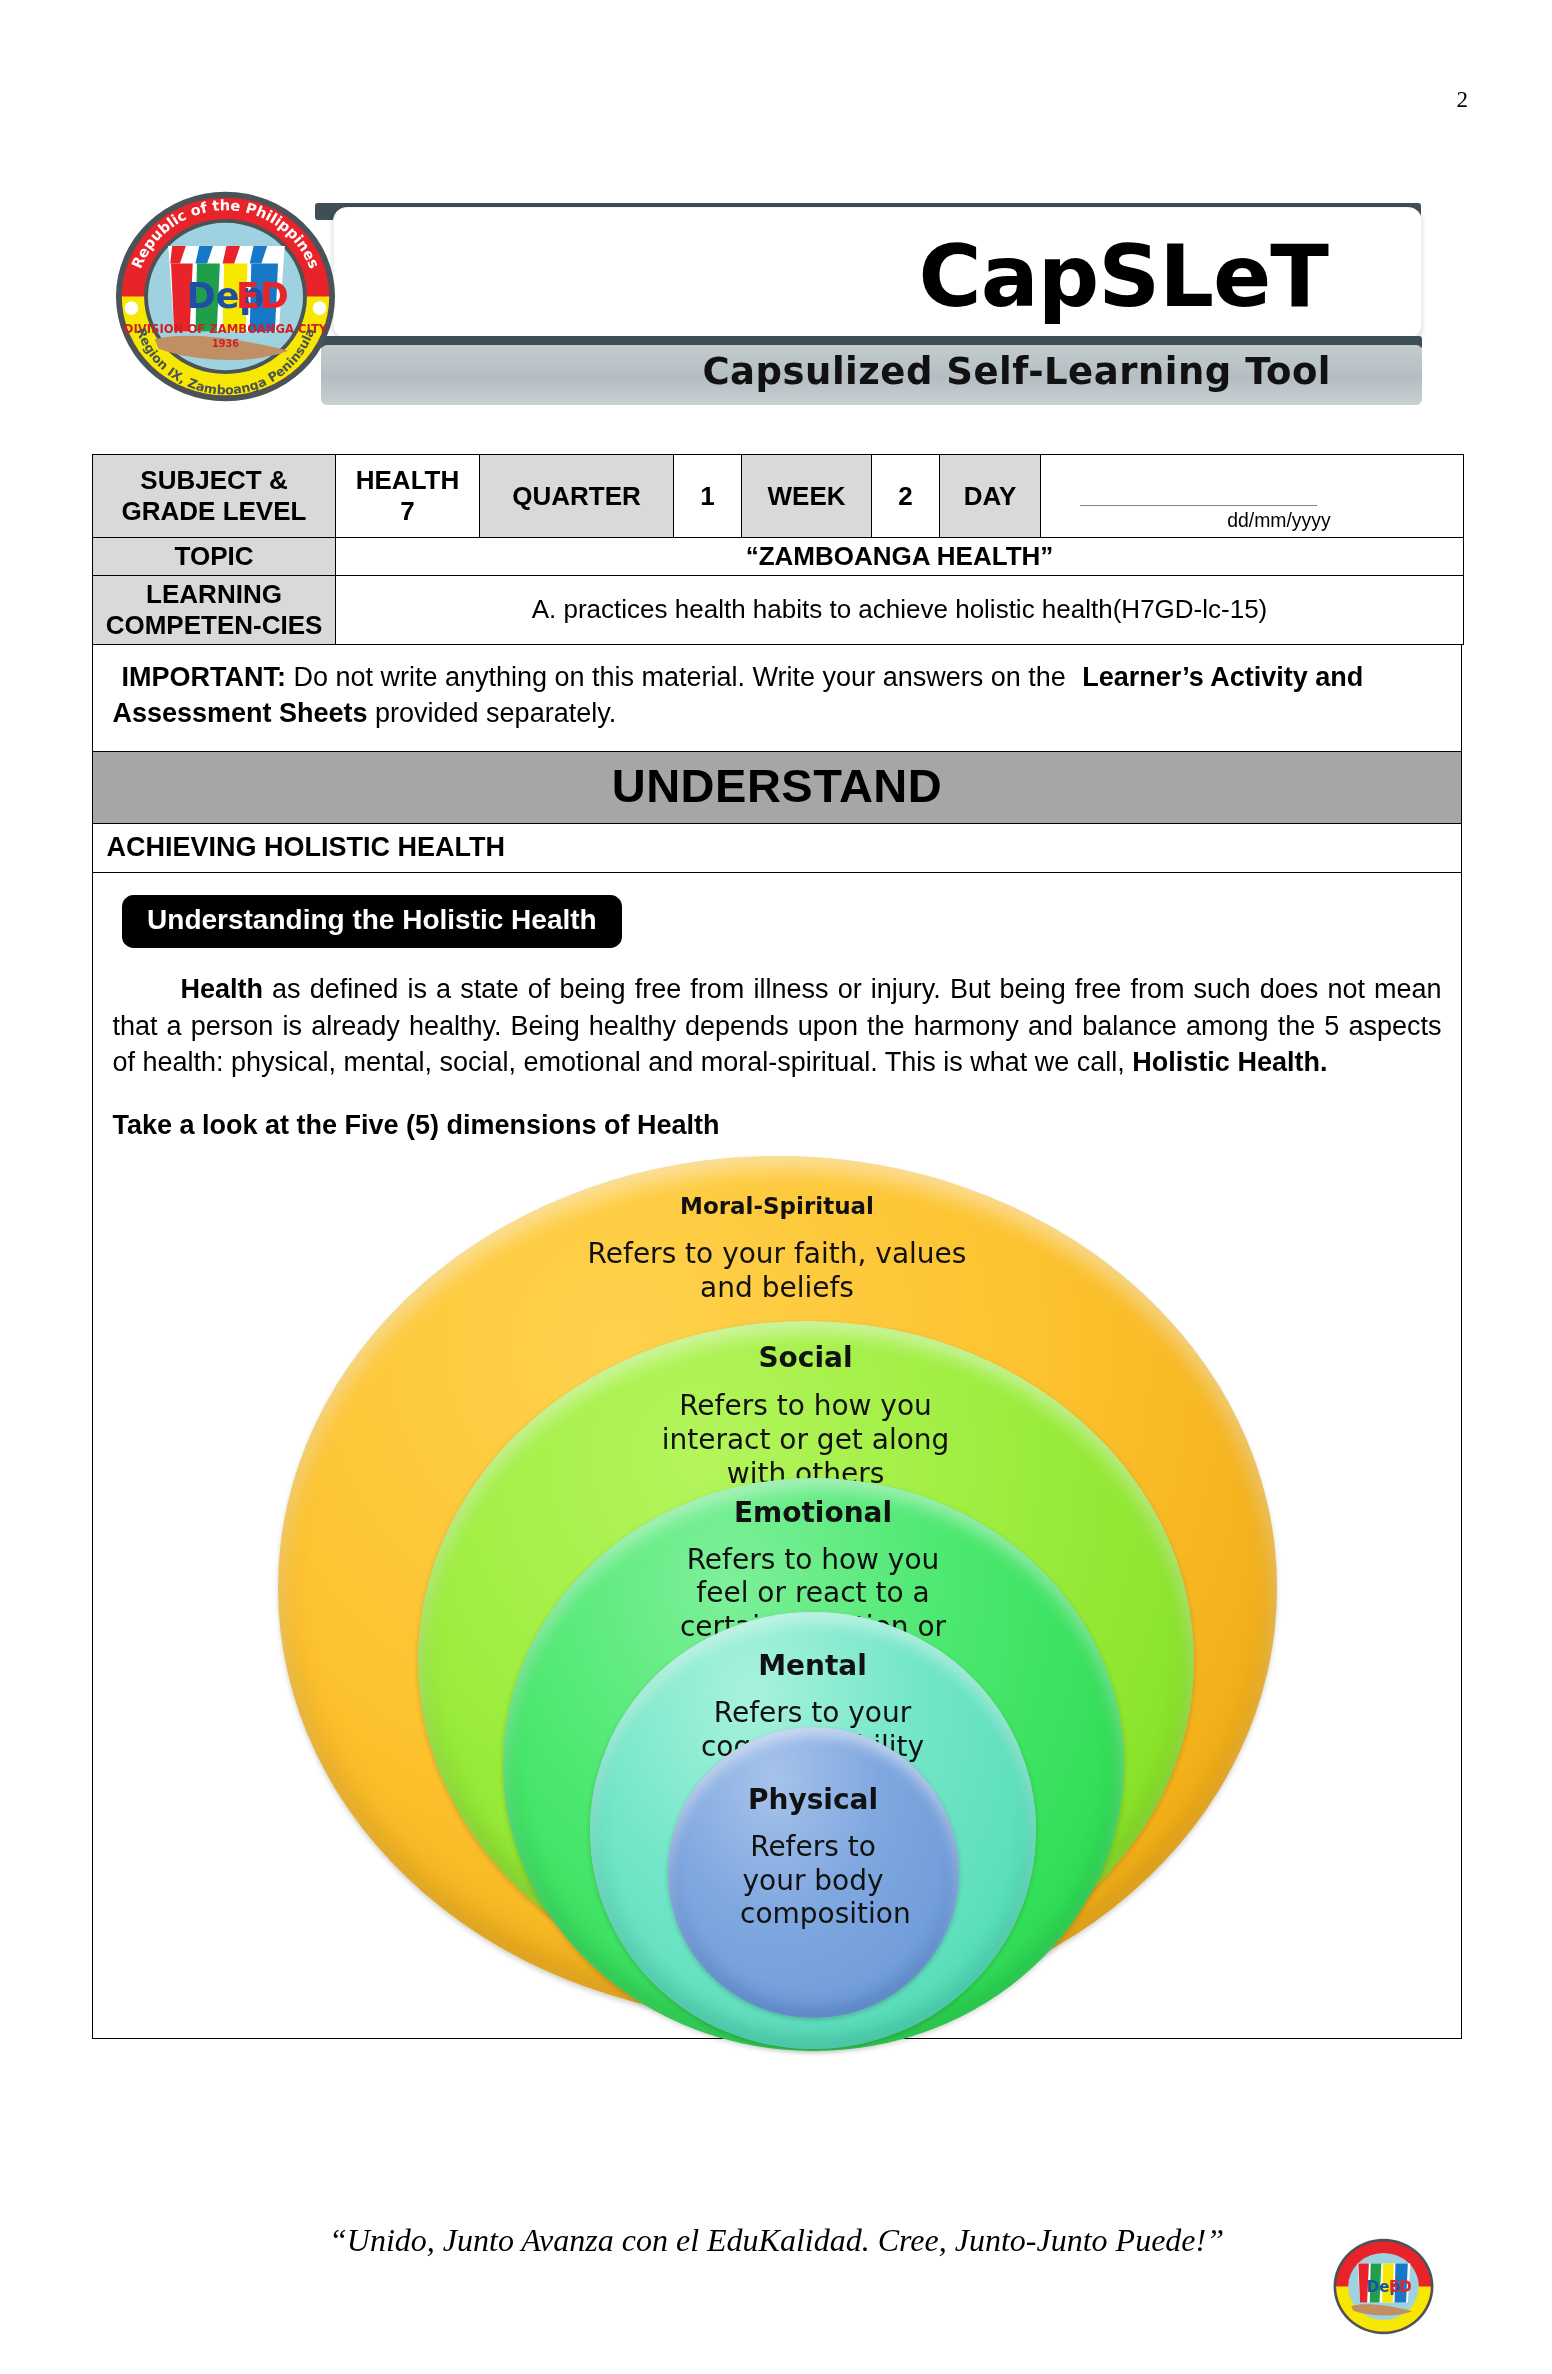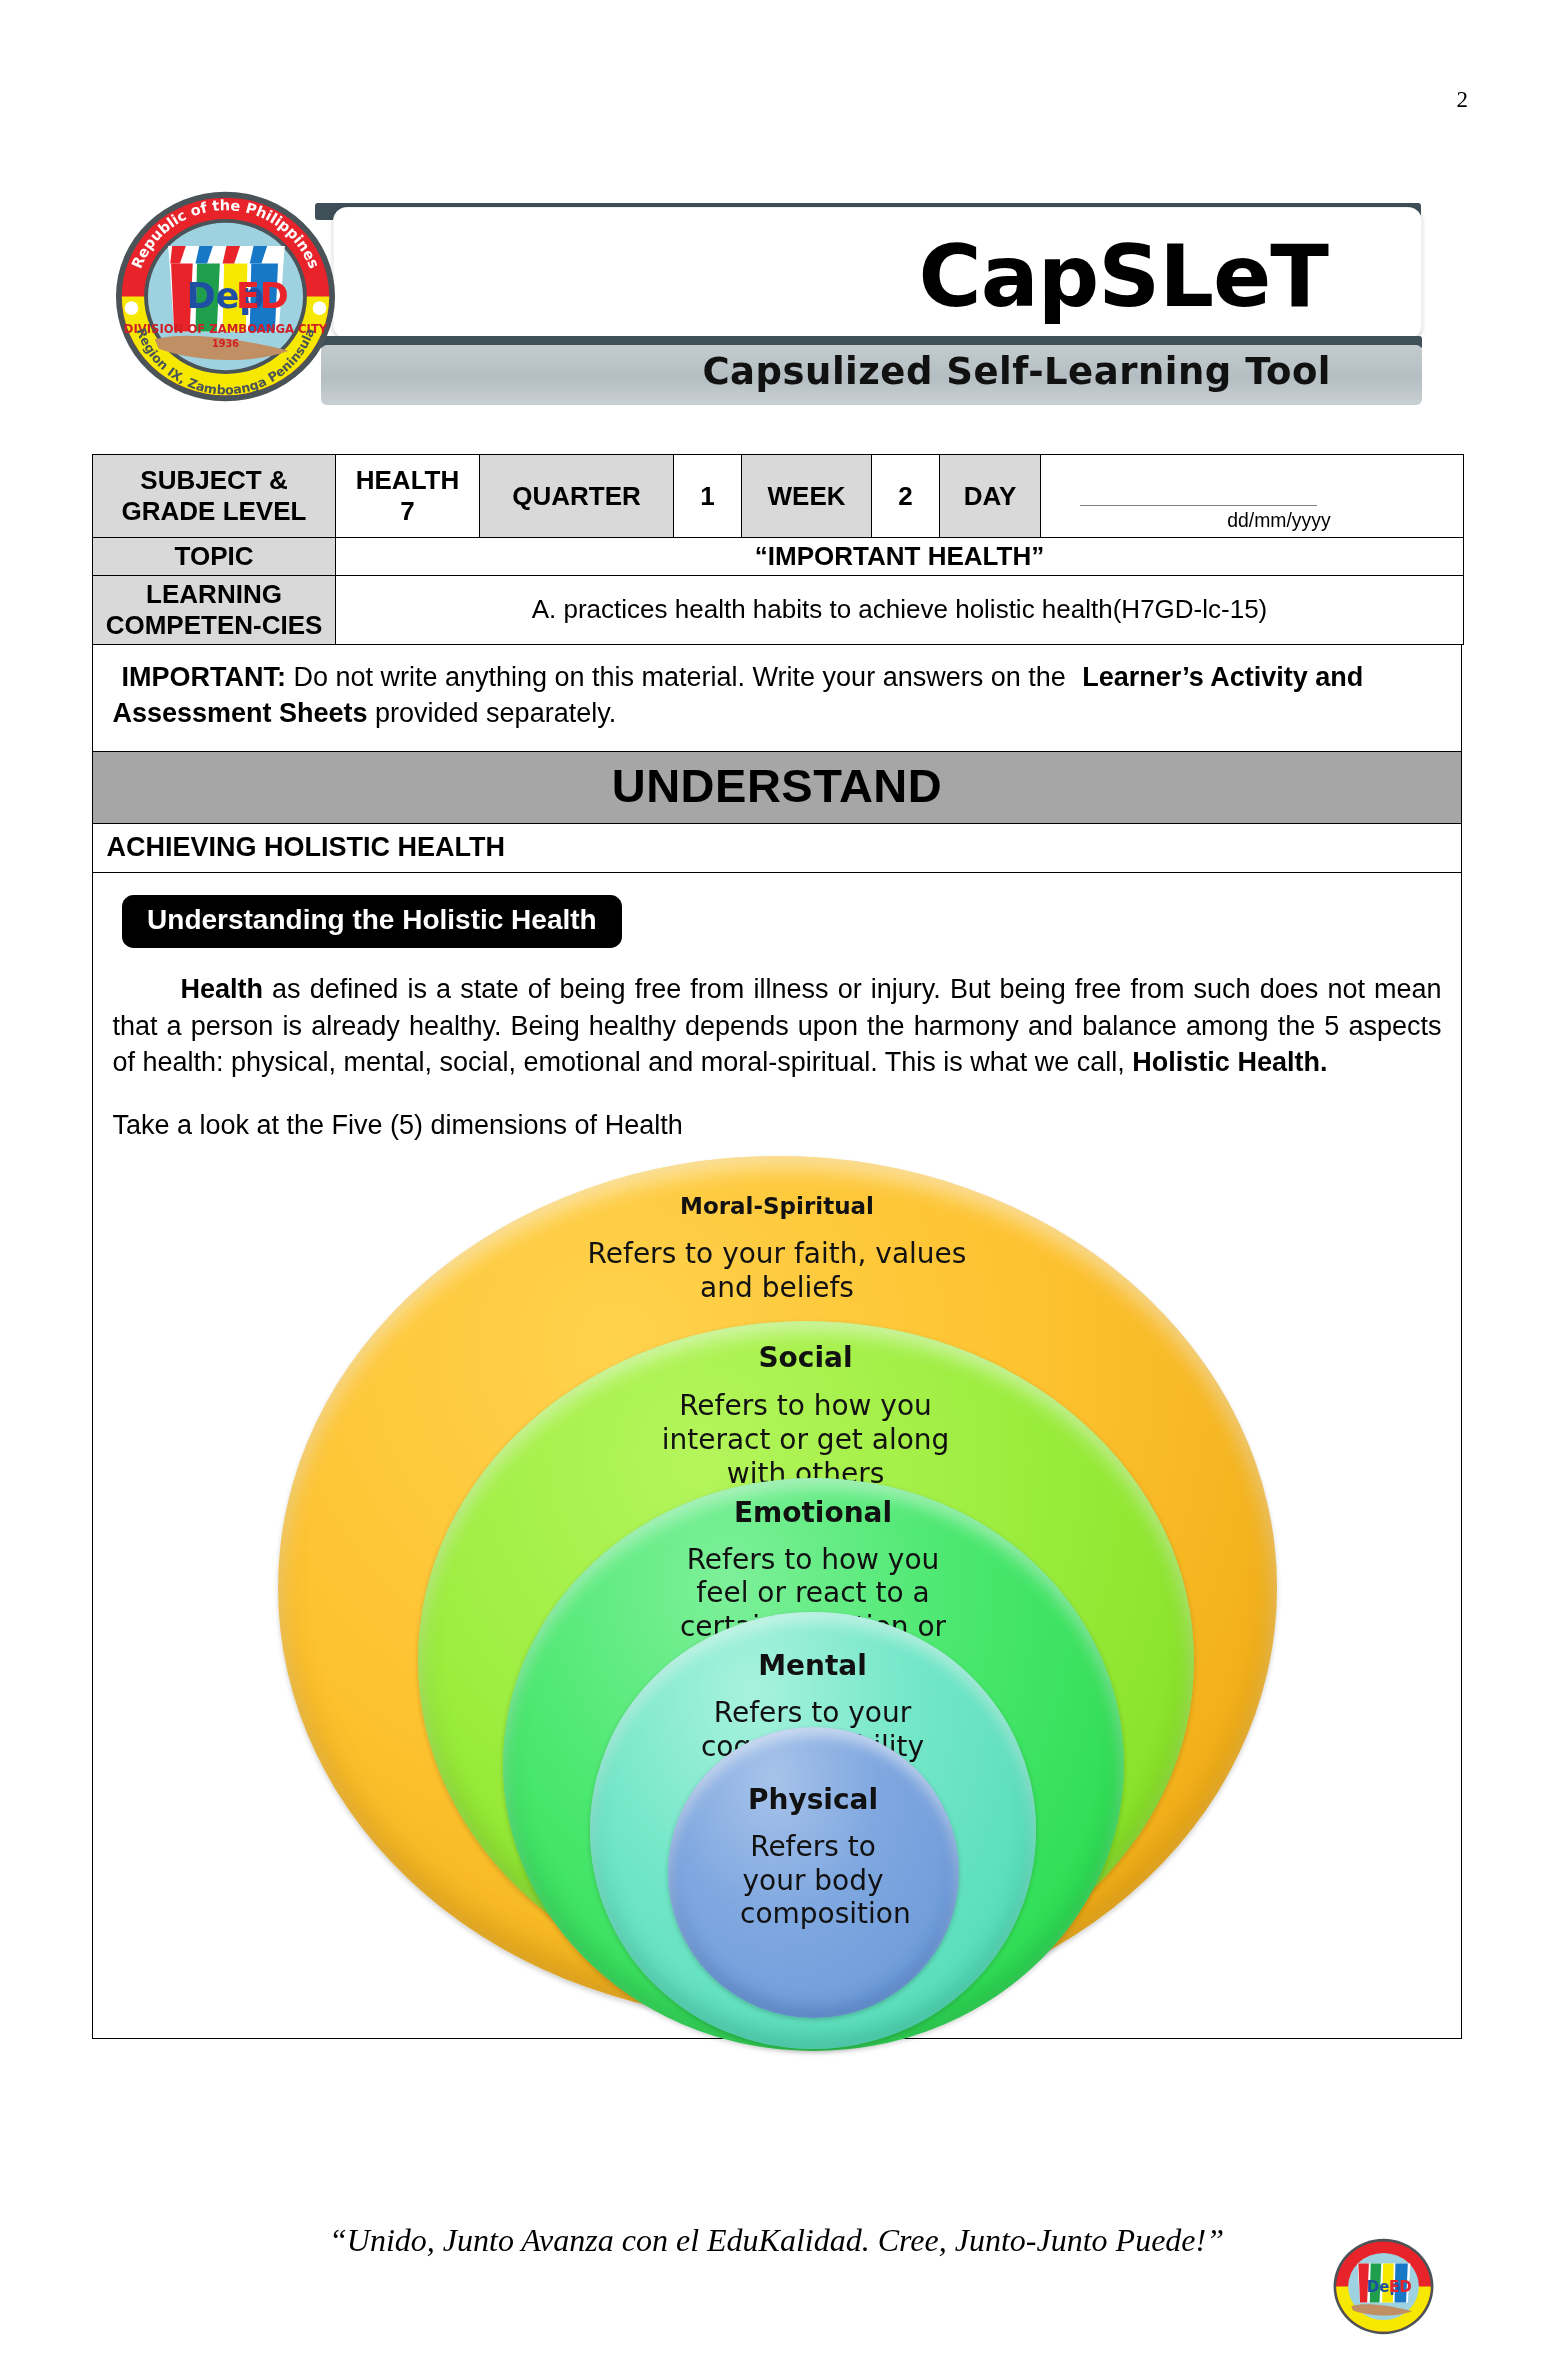--- a/index.html
+++ b/index.html
@@ -195,21 +195,21 @@
   p.para {
     font-size: 27px;
     line-height: 1.36;
     margin: 23px 0 0 0;
     text-align: justify;
   }
   p.para .indent { display: inline-block; width: 68px; }
   p.para b { font-weight: 700; }
   .take-look {
     font-size: 27px;
-    font-weight: 400;
+    font-weight: 700;
     margin: 29px 0 0 0;
   }
 
   
   .diagram {
     position: relative;
     width: 999px;
     height: 864px;
     margin: 15.5px auto 0 auto;
   }
@@ -382,21 +382,21 @@
         <td class="shade">WEEK</td>
         <td>2</td>
         <td class="shade">DAY</td>
         <td class="datecell">
           <div class="dateline"></div>
           <div class="datehint">dd/mm/yyyy</div>
         </td>
       </tr>
       <tr>
         <td class="shade">TOPIC</td>
-        <td class="left" colspan="7">“IMPORTANT HEALTH”</td>
+        <td class="left" colspan="7">“ZAMBOANGA HEALTH”</td>
       </tr>
       <tr>
         <td class="shade small">
           <span>LEARNING</span><br>
           <span>COMPETEN-CIES</span>
         </td>
         <td class="left" colspan="7" style="font-weight:400">A.  practices health habits to achieve holistic health(H7GD-lc-15)</td>
       </tr>
     </tbody>
   </table>

